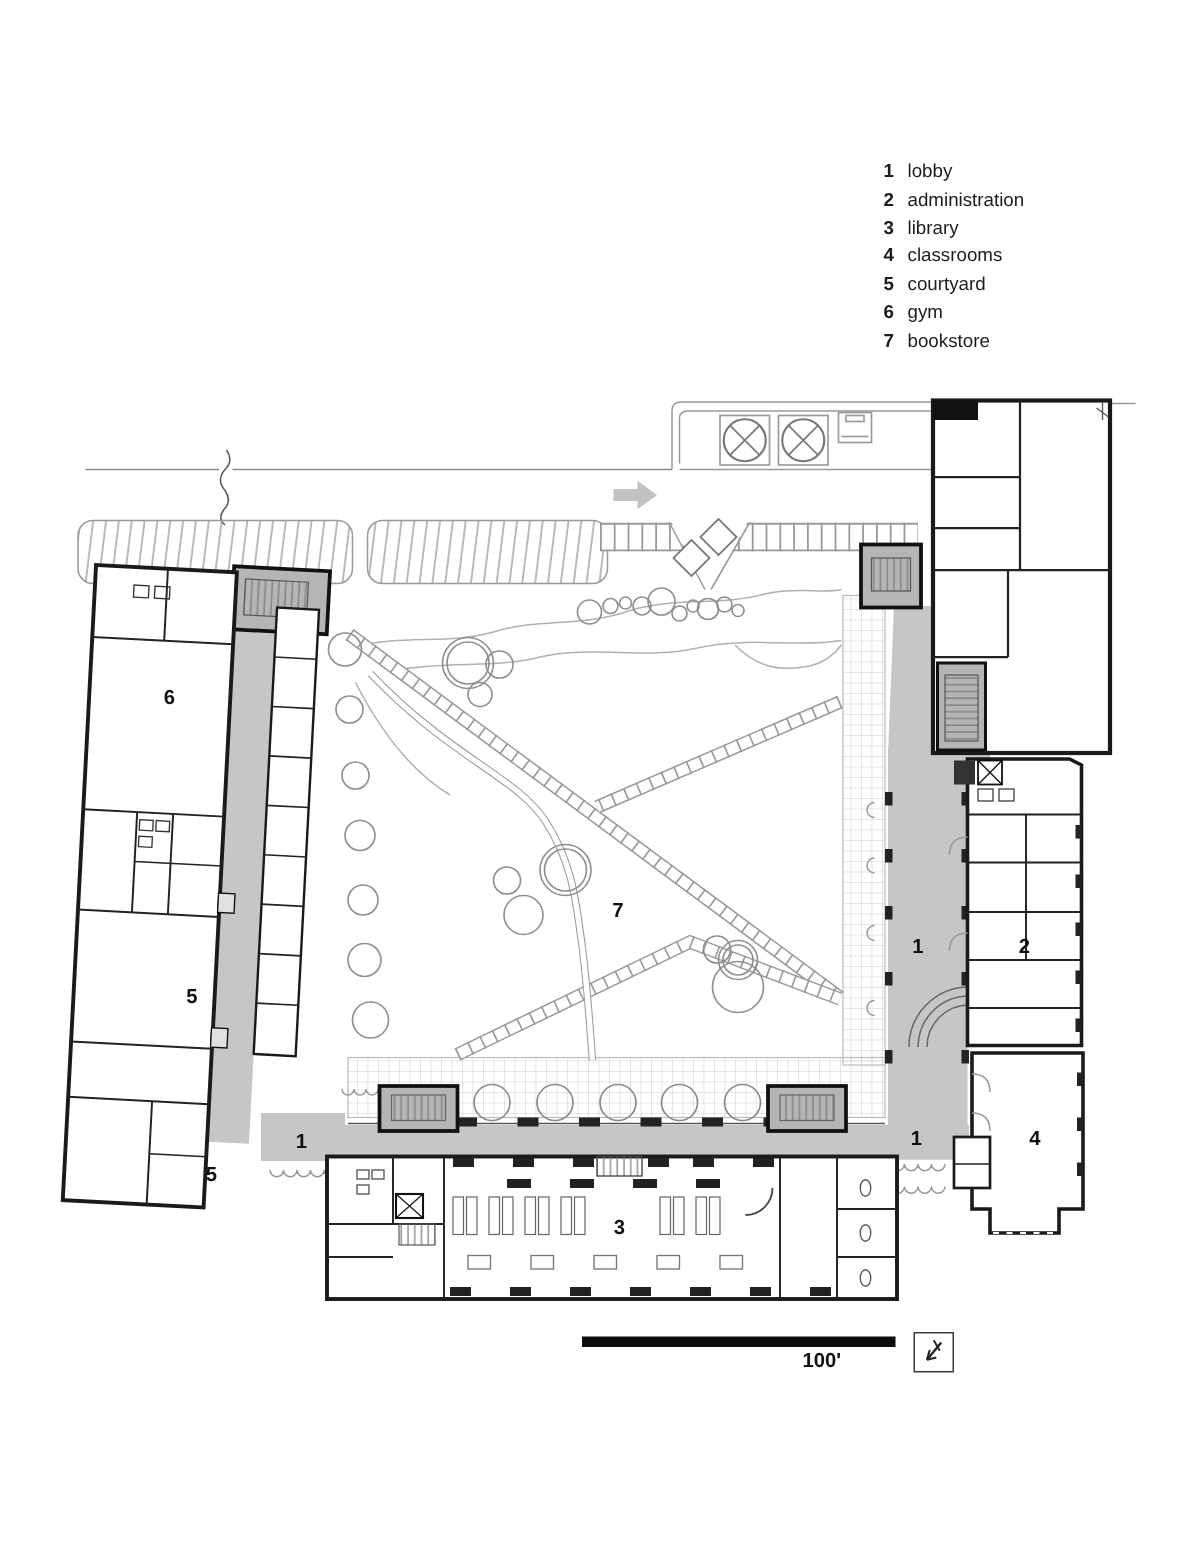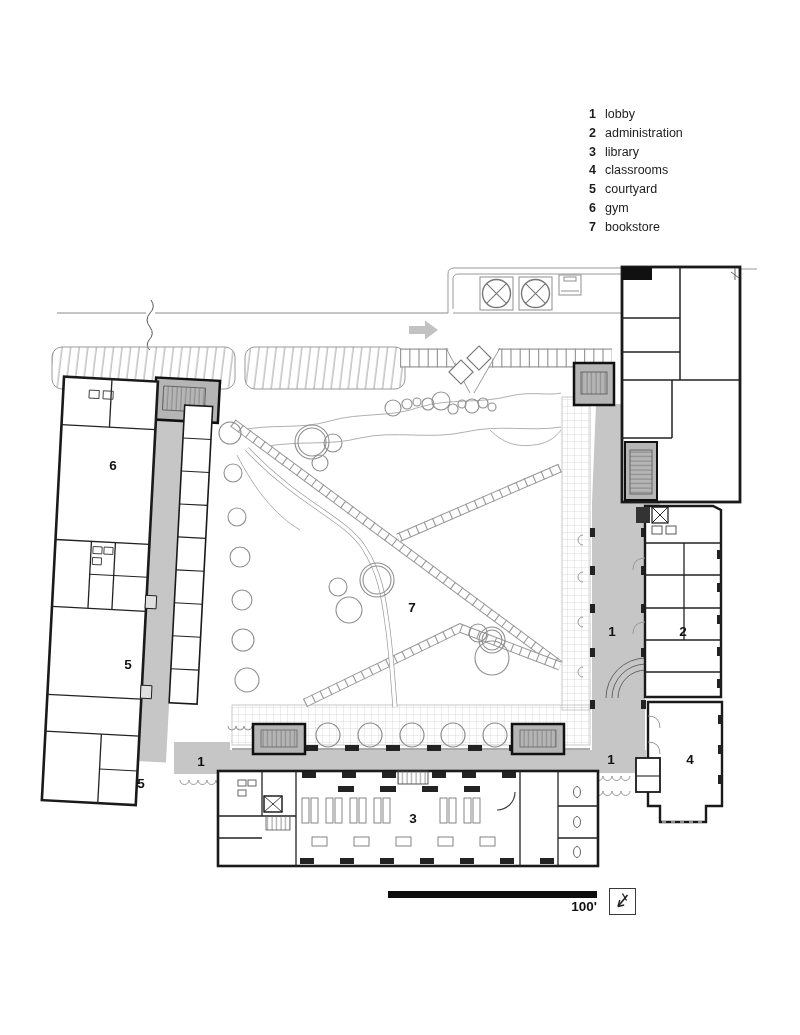--- a/index.html
+++ b/index.html
@@ -5,21 +5,21 @@
   html,body{margin:0;padding:0;background:#fff;}
   .stage{position:relative;width:800px;height:1035px;background:#fff;overflow:hidden;
          font-family:"Liberation Sans",sans-serif;}
   svg{position:absolute;left:0;top:0;}
   .legend{position:absolute;left:583px;top:107px;}
   .legend-row{display:flex;align-items:baseline;height:18.8px;font-size:12.5px;color:#1c1c1c;}
   .legend-num{width:13px;text-align:right;font-weight:bold;}
   .legend-label{margin-left:9px;}
   .room-label{position:absolute;transform:translate(-50%,-50%);font-size:13.5px;font-weight:bold;color:#111;}
   .scale-bar{position:absolute;left:388px;top:891px;width:209px;height:7px;background:#0d0d0d;}
-  .scale-label{position:absolute;left:535px;top:899px;width:62px;text-align:right;
+  .scale-label{position:absolute;left:535px;top:899px;width:62px;text-align:left;
                font-size:13.5px;font-weight:bold;color:#111;}
   .north-box{position:absolute;left:609px;top:888px;width:25px;height:25px;border:1.6px solid #3a3a3a;
              background:#fff;}
 </style>
 </head>
 <body>
 
 <div class="stage">
 
 <svg width="800" height="1035" viewBox="0 0 800 1035">

